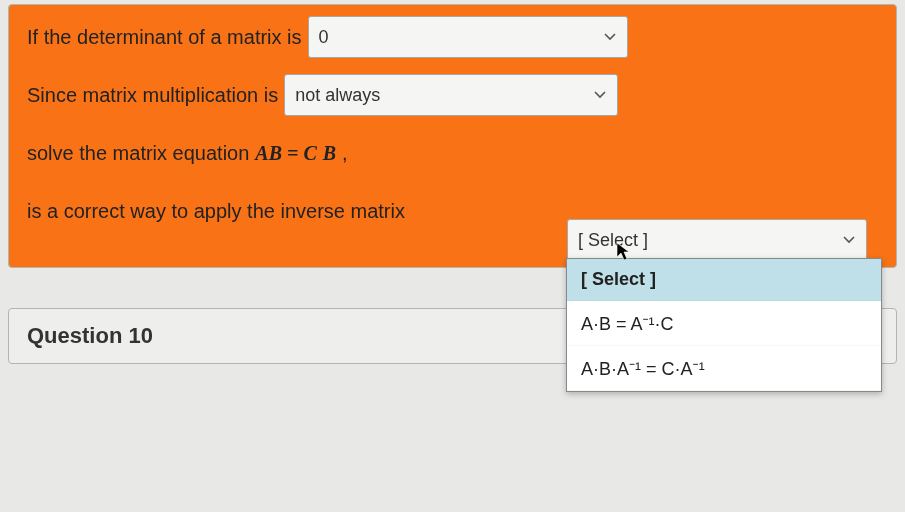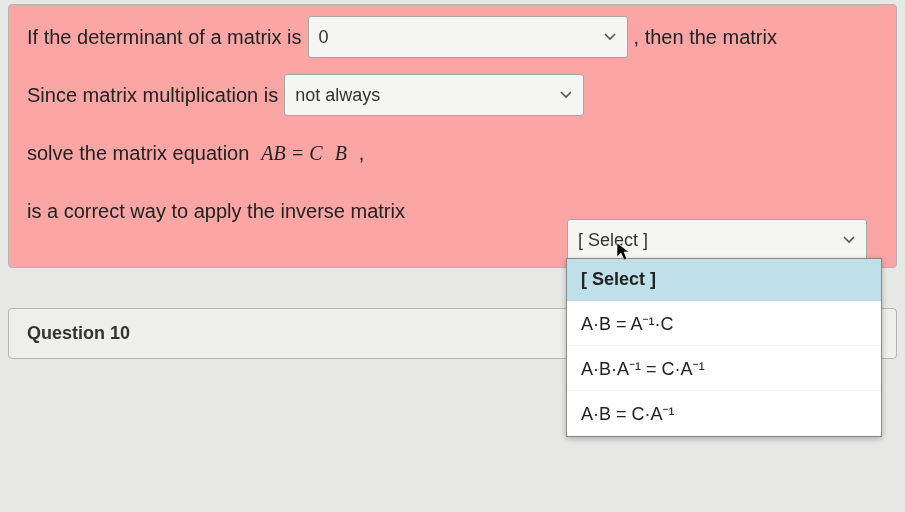--- a/index.html
+++ b/index.html
@@ -8,35 +8,35 @@
       background: #e8e8e6;
       width: 905px;
       height: 512px;
       overflow: hidden;
       position: relative;
       color: #222;
     }
     .question-card {
       border: 1px solid #b5b5b0;
       border-radius: 4px;
-      background: #fca5a5;
+      background: #f97316;
       margin: 4px 8px 0 8px;
       padding: 6px 18px 30px 18px;
       position: relative;
     }
     .line {
       font-size: 20px;
       line-height: 2.6;
       display: flex;
       flex-wrap: wrap;
       align-items: center;
       gap: 6px;
     }
     .line .txt { white-space: nowrap; }
-    .math { font-style: italic; font-family: 'Times New Roman', serif; }
+    .math { font-style: italic; font-family: 'Times New Roman', serif; font-weight: bold; }
     .select {
       display: inline-flex;
       align-items: center;
       justify-content: space-between;
       background: #f5f5f3;
       border: 1px solid #a8a8a2;
       border-radius: 3px;
       height: 42px;
       padding: 0 10px;
       font-size: 18px;
@@ -44,21 +44,21 @@
       min-width: 120px;
       cursor: pointer;
     }
     .select .value { flex: 1; }
     .chev {
       width: 14px; height: 14px;
       display: inline-flex; align-items: center; justify-content: center;
     }
     .chev svg { width: 12px; height: 12px; }
     .sel1 { width: 320px; }
-    .sel2 { width: 300px; }
+    .sel2 { width: 334px; }
     .sel3 { width: 300px; }
 
     .dropdown {
       position: absolute;
       left: 566px;
       top: 258px;
       width: 316px;
       background: #fff;
       border: 1px solid #888;
       box-shadow: 0 2px 6px rgba(0,0,0,0.25);
@@ -78,21 +78,21 @@
     }
 
     .nextq {
       margin: 40px 8px 0 8px;
       border: 1px solid #b5b5b0;
       border-radius: 4px;
       background: #eeeeec;
       padding: 14px 18px;
     }
     .nextq .title {
-      font-size: 18px;
+      font-size: 22px;
       font-weight: 700;
       color: #333;
     }
     .cursor {
       position: absolute;
       left: 616px;
       top: 242px;
       z-index: 20;
       pointer-events: none;
     }
@@ -111,37 +111,36 @@
   <div class="line">
     <span class="txt">If the determinant of a matrix is</span>
     <span class="select sel1">
       <span class="value">0</span>
       <span class="chev">
         <svg viewBox="0 0 12 12">
             <path d="M1 3 L6 8 L11 3" fill="none" stroke="#555" stroke-width="1.6"></path>
           </svg>
       </span>
     </span>
-    <span class="txt">, then the matrix</span>
   </div>
 
 
   <div class="line" style="margin-top:6px;">
     <span class="txt">Since matrix multiplication is</span>
     <span class="select sel2">
       <span class="value">not always</span>
       <span class="chev">
         <svg viewBox="0 0 12 12">
             <path d="M1 3 L6 8 L11 3" fill="none" stroke="#555" stroke-width="1.6"></path>
           </svg>
       </span>
     </span>
   </div>
 
-  <div class="line" style="margin-top:6px;gap:12px;">
+  <div class="line" style="margin-top:6px;">
     <span class="txt">solve the matrix equation</span>
     <span class="txt math">AB = C</span>
     <span class="txt math">B</span>
     <span class="txt">,</span>
   </div>
 
   <div class="line" style="margin-top:6px;">
     <span class="txt">is a correct way to apply the inverse matrix</span>
   </div>
 
@@ -155,21 +154,20 @@
       </span>
     </span>
   </div>
 
 </div>
 
 <div class="dropdown">
   <div class="opt hl">[ Select ]</div>
   <div class="opt">A·B = A⁻¹·C</div>
   <div class="opt">A·B·A⁻¹ = C·A⁻¹</div>
-  <div class="opt">A·B = C·A⁻¹</div>
 </div>
 
 <div class="cursor">
   <svg viewBox="0 0 16 20">
       <path d="M1 1 L1 15 L5 11 L8 18 L11 17 L8 10 L13 10 Z" fill="#000" stroke="#fff" stroke-width="0.6"></path>
     </svg>
 </div>
 
 <div class="nextq">
   <div class="title">Question 10</div>

